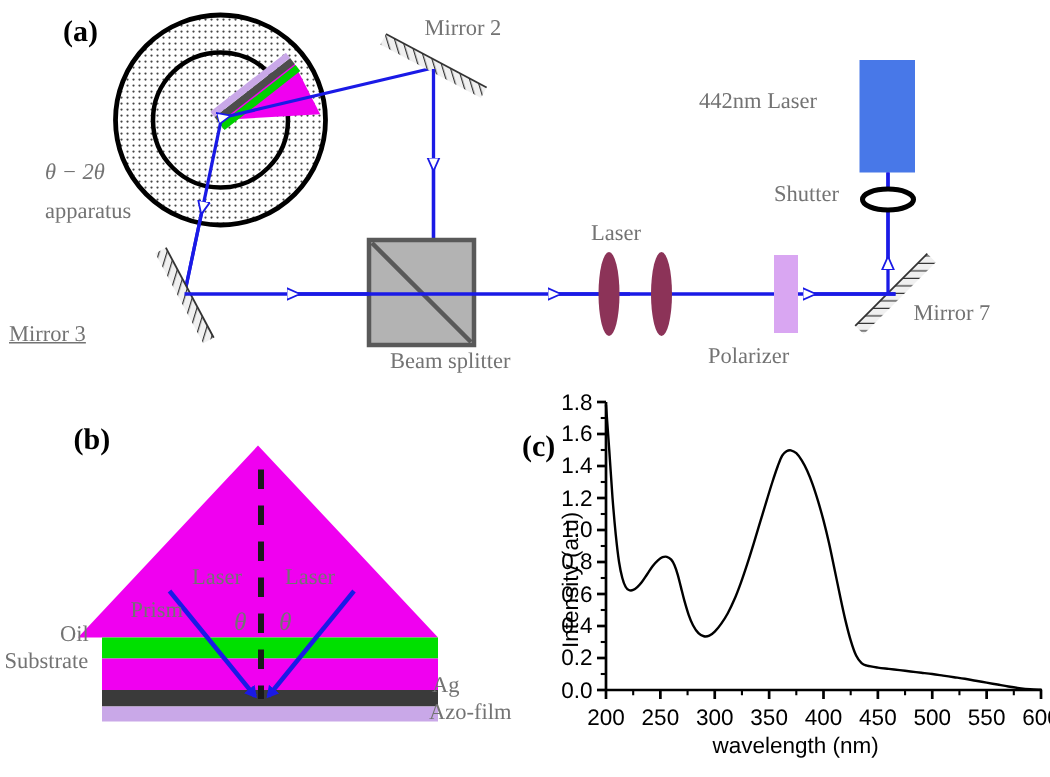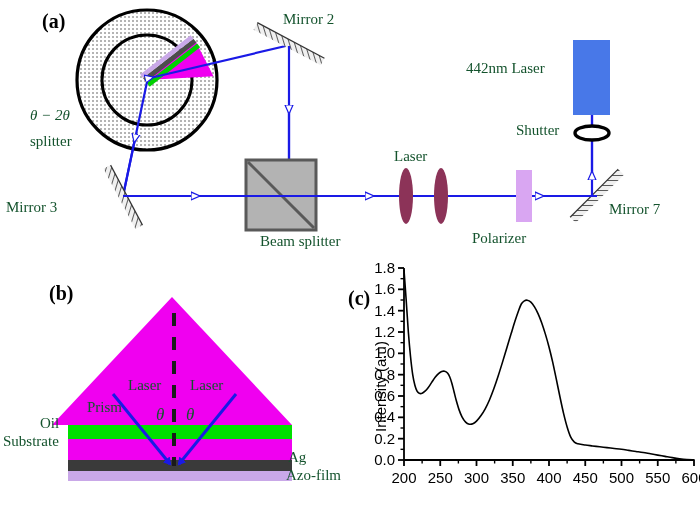--- a/index.html
+++ b/index.html
@@ -9,21 +9,21 @@
     font-family:"Liberation Serif", serif;
     color:#000;
   }
   .fig{position:absolute;left:0;top:0;width:700px;height:518px;}
   .panel-label{
     position:absolute;font-family:"Liberation Serif",serif;
     font-weight:bold;font-size:20px;color:#000;
   }
   .lbl{
     position:absolute;font-family:"Liberation Serif",serif;
-    font-size:15px;color:#14532d;white-space:nowrap;line-height:1.05;
+    font-size:15px;color:#737373;white-space:nowrap;line-height:1.05;
   }
   .lbl.italic{font-style:italic;}
   .axis-lbl{
     position:absolute;font-family:"Liberation Sans",sans-serif;
     font-size:15px;color:#000;white-space:nowrap;
   }
   .rot90{transform-origin:0 0;transform:rotate(-90deg);}
   svg{display:block;}
   #a-svg,#b-svg,#c-svg{position:absolute;}
 </style>
@@ -110,23 +110,23 @@
 
     <rect x="573" y="40" width="37" height="75" fill="#4878e8"></rect>
 
     <path d="M 592 115 L 592 196" fill="none" stroke="#1a1ae6" stroke-width="2.2"></path>
     <path d="M 592 115 L 592 175" fill="none" stroke="#1a1ae6" stroke-width="2.2" marker-end="url(#arwD)"></path>
 
     <ellipse cx="592" cy="133" rx="17" ry="7" fill="#ffffff" stroke="#000000" stroke-width="3.4"></ellipse>
   </svg>
 
   <div class="lbl italic" style="left:30px;top:108px;">θ − 2θ</div>
-  <div class="lbl" style="left:30px;top:134px;">splitter</div>
+  <div class="lbl" style="left:30px;top:134px;">apparatus</div>
   <div class="lbl" style="left:283px;top:12px;">Mirror 2</div>
-  <div class="lbl" style="left:6px;top:200px;">Mirror 3</div>
+  <div class="lbl" style="left:6px;top:216px;text-decoration:underline;">Mirror 3</div>
   <div class="lbl" style="left:609px;top:202px;">Mirror 7</div>
   <div class="lbl" style="left:234px;top:234px;margin-left:26px;">Beam splitter</div>
   <div class="lbl" style="left:394px;top:149px;">Laser</div>
   <div class="lbl" style="left:472px;top:231px;">Polarizer</div>
   <div class="lbl" style="left:516px;top:123px;">Shutter</div>
   <div class="lbl" style="left:466px;top:61px;">442nm Laser</div>
 
   <div class="panel-label" style="left:49px;top:282px;">(b)</div>
 
   <svg id="b-svg" width="350" height="260" style="left:0;top:258px;">
@@ -219,14 +219,15 @@
         <line x1="217.125" y1="200" x2="217.125" y2="203.5" stroke="#000" stroke-width="1.4"></line>
         <line x1="253.375" y1="200" x2="253.375" y2="203.5" stroke="#000" stroke-width="1.4"></line>
         <line x1="289.625" y1="200" x2="289.625" y2="203.5" stroke="#000" stroke-width="1.4"></line>
         <line x1="325.875" y1="200" x2="325.875" y2="203.5" stroke="#000" stroke-width="1.4"></line>
         <path d="M 54.00 10.13 C 54.36 15.11, 55.45 29.69, 56.17 40.00 C 56.90 50.31, 57.63 62.58, 58.35 72.00 C 59.08 81.42, 59.80 89.42, 60.52 96.53 C 61.25 103.64, 61.98 109.87, 62.70 114.67 C 63.43 119.47, 64.15 122.58, 64.88 125.33 C 65.60 128.09, 66.33 129.87, 67.05 131.20 C 67.77 132.53, 68.38 132.98, 69.22 133.33 C 70.07 133.69, 71.16 133.69, 72.13 133.33 C 73.09 132.98, 74.06 132.09, 75.03 131.20 C 75.99 130.31, 76.84 129.42, 77.92 128.00 C 79.01 126.58, 80.34 124.44, 81.55 122.67 C 82.76 120.89, 83.97 118.88, 85.17 117.33 C 86.38 115.79, 87.71 114.36, 88.80 113.39 C 89.89 112.41, 90.73 111.82, 91.70 111.47 C 92.67 111.11, 93.63 110.99, 94.60 111.25 C 95.57 111.52, 96.65 112.14, 97.50 113.07 C 98.35 113.99, 98.95 115.11, 99.67 116.80 C 100.40 118.49, 101.13 120.71, 101.85 123.20 C 102.57 125.69, 103.30 128.89, 104.03 131.73 C 104.75 134.58, 105.35 137.24, 106.20 140.27 C 107.05 143.29, 108.13 147.11, 109.10 149.87 C 110.07 152.62, 110.91 154.76, 112.00 156.80 C 113.09 158.84, 114.42 160.91, 115.63 162.13 C 116.83 163.36, 118.04 163.89, 119.25 164.16 C 120.46 164.43, 121.67 164.25, 122.88 163.73 C 124.08 163.22, 125.17 162.40, 126.50 161.07 C 127.83 159.73, 129.40 157.78, 130.85 155.73 C 132.30 153.69, 133.75 151.47, 135.20 148.80 C 136.65 146.13, 138.10 143.11, 139.55 139.73 C 141.00 136.36, 142.45 132.53, 143.90 128.53 C 145.35 124.53, 146.80 120.18, 148.25 115.73 C 149.70 111.29, 151.15 106.58, 152.60 101.87 C 154.05 97.16, 155.50 92.27, 156.95 87.47 C 158.40 82.67, 159.97 77.42, 161.30 73.07 C 162.63 68.71, 163.72 65.07, 164.93 61.33 C 166.13 57.60, 167.46 53.60, 168.55 50.67 C 169.64 47.73, 170.48 45.37, 171.45 43.73 C 172.42 42.10, 173.38 41.44, 174.35 40.85 C 175.32 40.27, 176.16 40.00, 177.25 40.21 C 178.34 40.43, 179.67 41.01, 180.88 42.13 C 182.08 43.25, 183.29 44.98, 184.50 46.93 C 185.71 48.89, 186.92 51.20, 188.13 53.87 C 189.33 56.53, 190.54 59.56, 191.75 62.93 C 192.96 66.31, 194.17 70.13, 195.38 74.13 C 196.58 78.13, 197.79 82.31, 199.00 86.93 C 200.21 91.56, 201.42 96.53, 202.63 101.87 C 203.83 107.20, 205.04 113.16, 206.25 118.93 C 207.46 124.71, 208.67 130.84, 209.88 136.53 C 211.08 142.22, 212.29 148.00, 213.50 153.07 C 214.71 158.13, 215.92 162.93, 217.13 166.93 C 218.33 170.93, 219.54 174.54, 220.75 177.07 C 221.96 179.59, 223.17 180.96, 224.38 182.08 C 225.58 183.20, 226.19 183.29, 228.00 183.79 C 229.81 184.28, 232.83 184.71, 235.25 185.07 C 237.67 185.42, 240.08 185.64, 242.50 185.92 C 244.92 186.20, 247.33 186.49, 249.75 186.77 C 252.17 187.06, 254.58 187.34, 257.00 187.63 C 259.42 187.91, 261.83 188.20, 264.25 188.48 C 266.67 188.76, 269.08 189.01, 271.50 189.33 C 273.92 189.65, 276.33 190.04, 278.75 190.40 C 281.17 190.76, 283.58 191.11, 286.00 191.47 C 288.42 191.82, 290.83 192.14, 293.25 192.53 C 295.67 192.92, 298.08 193.39, 300.50 193.81 C 302.92 194.24, 305.33 194.67, 307.75 195.09 C 310.17 195.52, 312.58 195.95, 315.00 196.37 C 317.42 196.80, 319.83 197.26, 322.25 197.65 C 324.67 198.04, 327.08 198.42, 329.50 198.72 C 331.92 199.02, 334.33 199.29, 336.75 199.47 C 339.17 199.64, 342.79 199.73, 344.00 199.79" fill="none" stroke="#000000" stroke-width="1.6" stroke-linejoin="round" stroke-linecap="round"></path>
       </g>
   </svg>
 
   <div class="axis-lbl rot90" style="left:372px;top:432px;">Intensity (a.u)</div>
 
+  <div class="axis-lbl" style="left:475px;top:489px;">wavelength (nm)</div>
 
 </div>
 
 </body></html>

